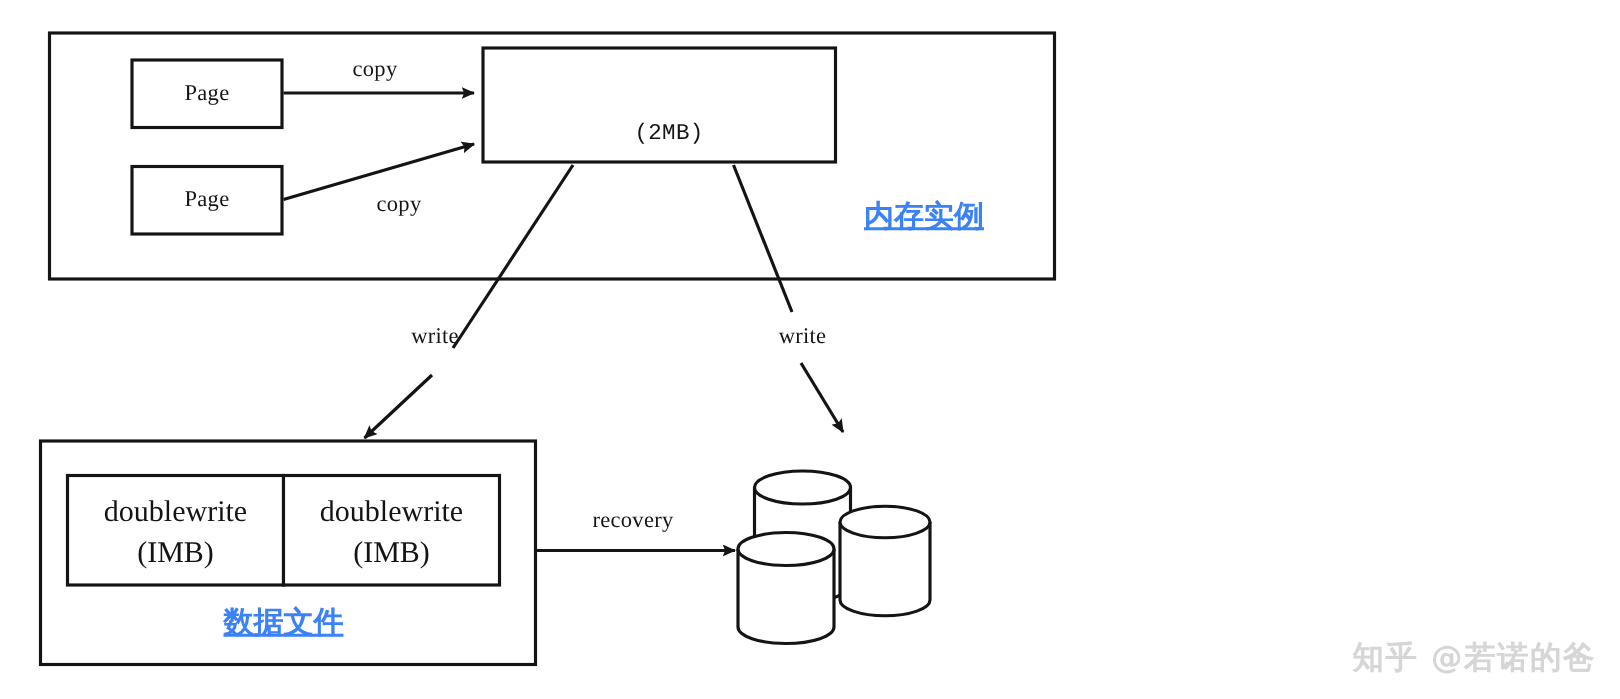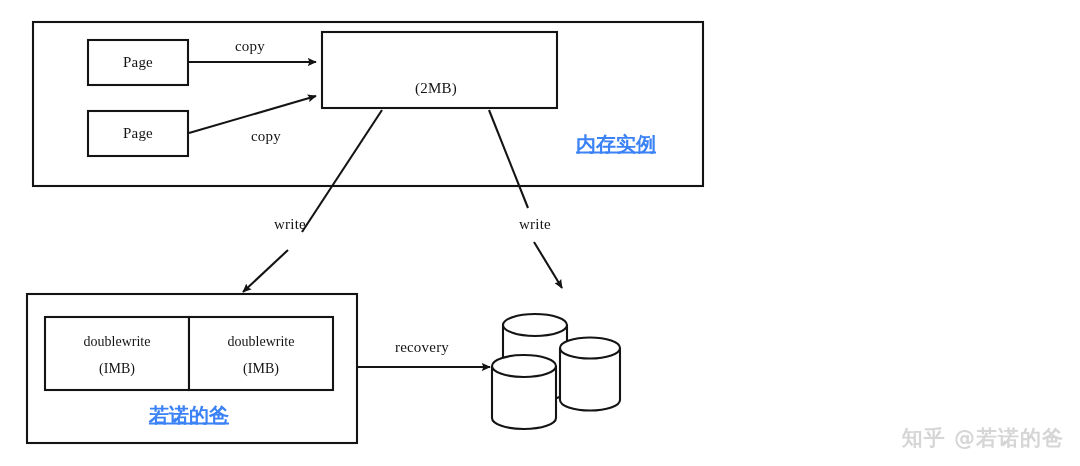--- a/index.html
+++ b/index.html
@@ -28,21 +28,21 @@
   }
   .lbl {
     position: absolute;
     white-space: nowrap;
     line-height: 1.15;
     text-align: center;
     font-family: "Liberation Serif", "DejaVu Serif", serif;
     color: #141414;
   }
   .lbl-en { font-size: 15px; letter-spacing: 0.2px; }
-  .lbl-en-sm { font-size: 14px; }
+  .lbl-en-sm { font-size: 20px; }
   .lbl-cn {
     font-family: "DejaVu Sans", "Liberation Sans", sans-serif;
     font-size: 20px;
     font-weight: 700;
     color: #3b82f6;
     text-decoration: underline;
   }
   .centered { transform: translate(-50%, -50%); }
   #watermark {
     position: absolute;
@@ -105,36 +105,36 @@
     <g fill="#ffffff" stroke="#141414" stroke-width="2.1">
       <path d="M492,366 L492,418 A32,11 0 0 0 556,418 L556,366"></path>
       <ellipse cx="524" cy="366" rx="32" ry="11"></ellipse>
     </g>
   </svg>
 
   <div class="lbl lbl-en centered" style="left:138px; top:63px;">Page</div>
 
   <div class="lbl lbl-en centered" style="left:138px; top:134px;">Page</div>
 
-  <div class="lbl lbl-en centered" style="left:436px; top:89px;">(2MB)</div>
+  <div class="lbl lbl-en centered" style="left:446px; top:89px;font-family:Liberation Mono, monospace;">(2MB)</div>
 
   <div class="lbl lbl-en centered" style="left:250px; top:47px;">copy</div>
   <div class="lbl lbl-en centered" style="left:266px; top:137px;">copy</div>
 
   <div class="lbl lbl-cn centered" style="left:616px; top:144px;">内存实例</div>
 
   <div class="lbl lbl-en centered" style="left:290px; top:225px;">write</div>
   <div class="lbl lbl-en centered" style="left:535px; top:225px;">write</div>
 
   <div class="lbl lbl-en-sm centered" style="left:117px; top:342px;">doublewrite</div>
   <div class="lbl lbl-en-sm centered" style="left:117px; top:369px;">(IMB)</div>
 
   <div class="lbl lbl-en-sm centered" style="left:261px; top:342px;">doublewrite</div>
   <div class="lbl lbl-en-sm centered" style="left:261px; top:369px;">(IMB)</div>
 
-  <div class="lbl lbl-cn centered" style="left:189px; top:415px;">若诺的爸</div>
+  <div class="lbl lbl-cn centered" style="left:189px; top:415px;">数据文件</div>
 
   <div class="lbl lbl-en centered" style="left:422px; top:348px;">recovery</div>
 
 
   <div id="watermark">知乎 @若诺的爸</div>
 
 </div>
 
 </body></html>

